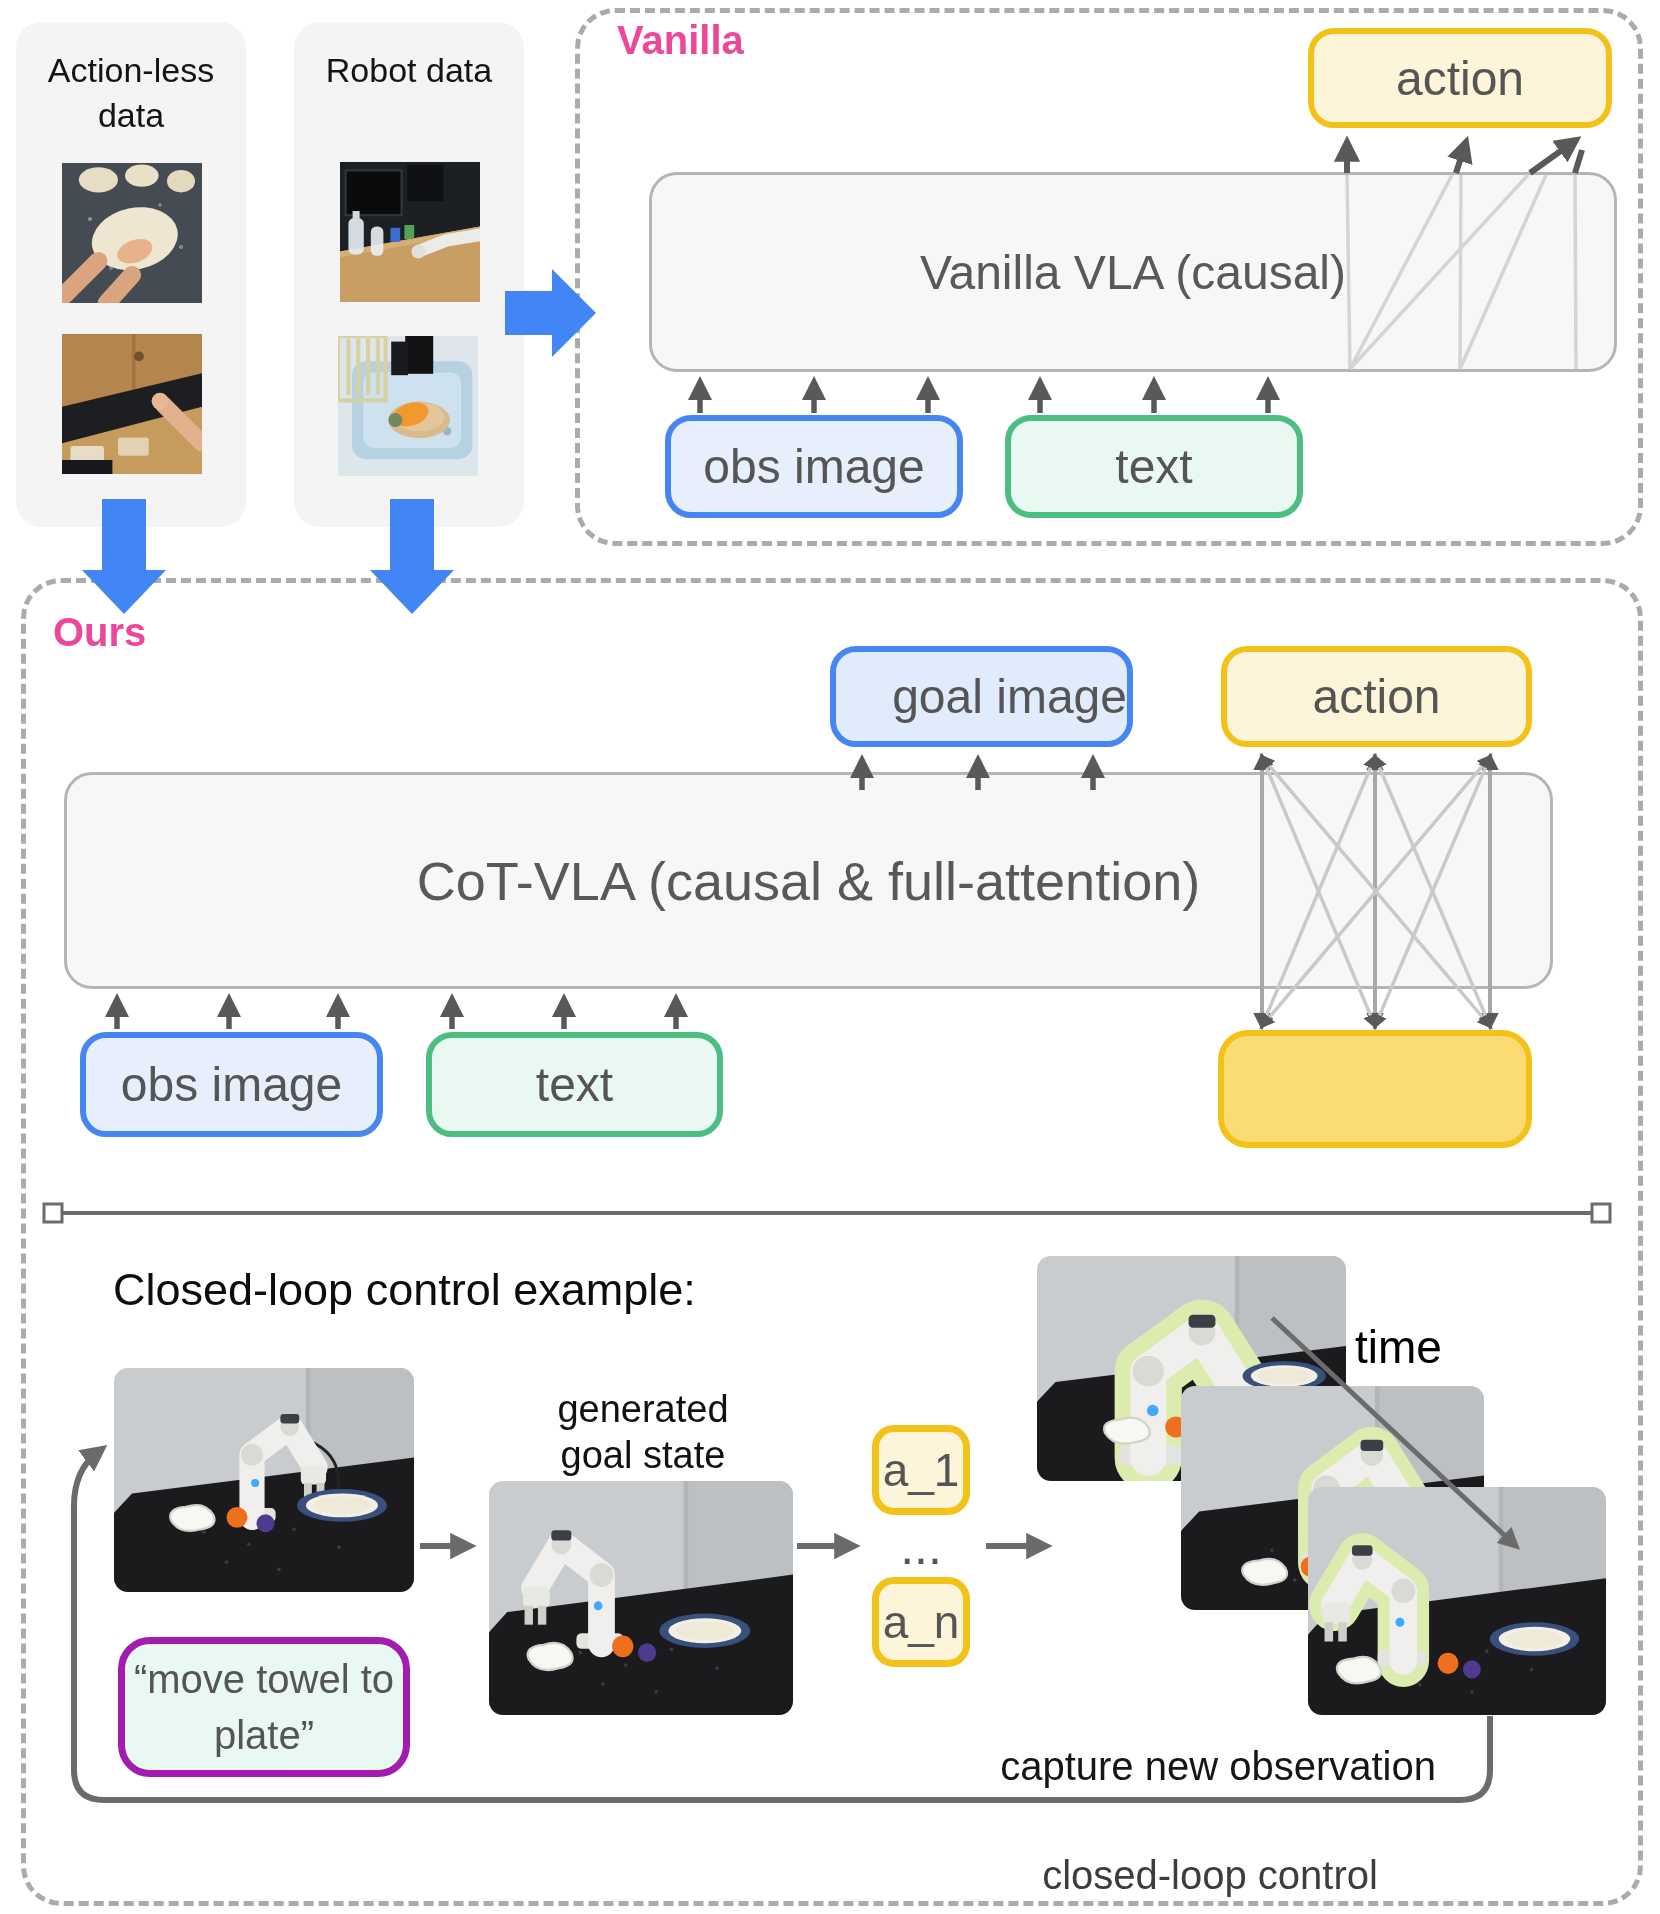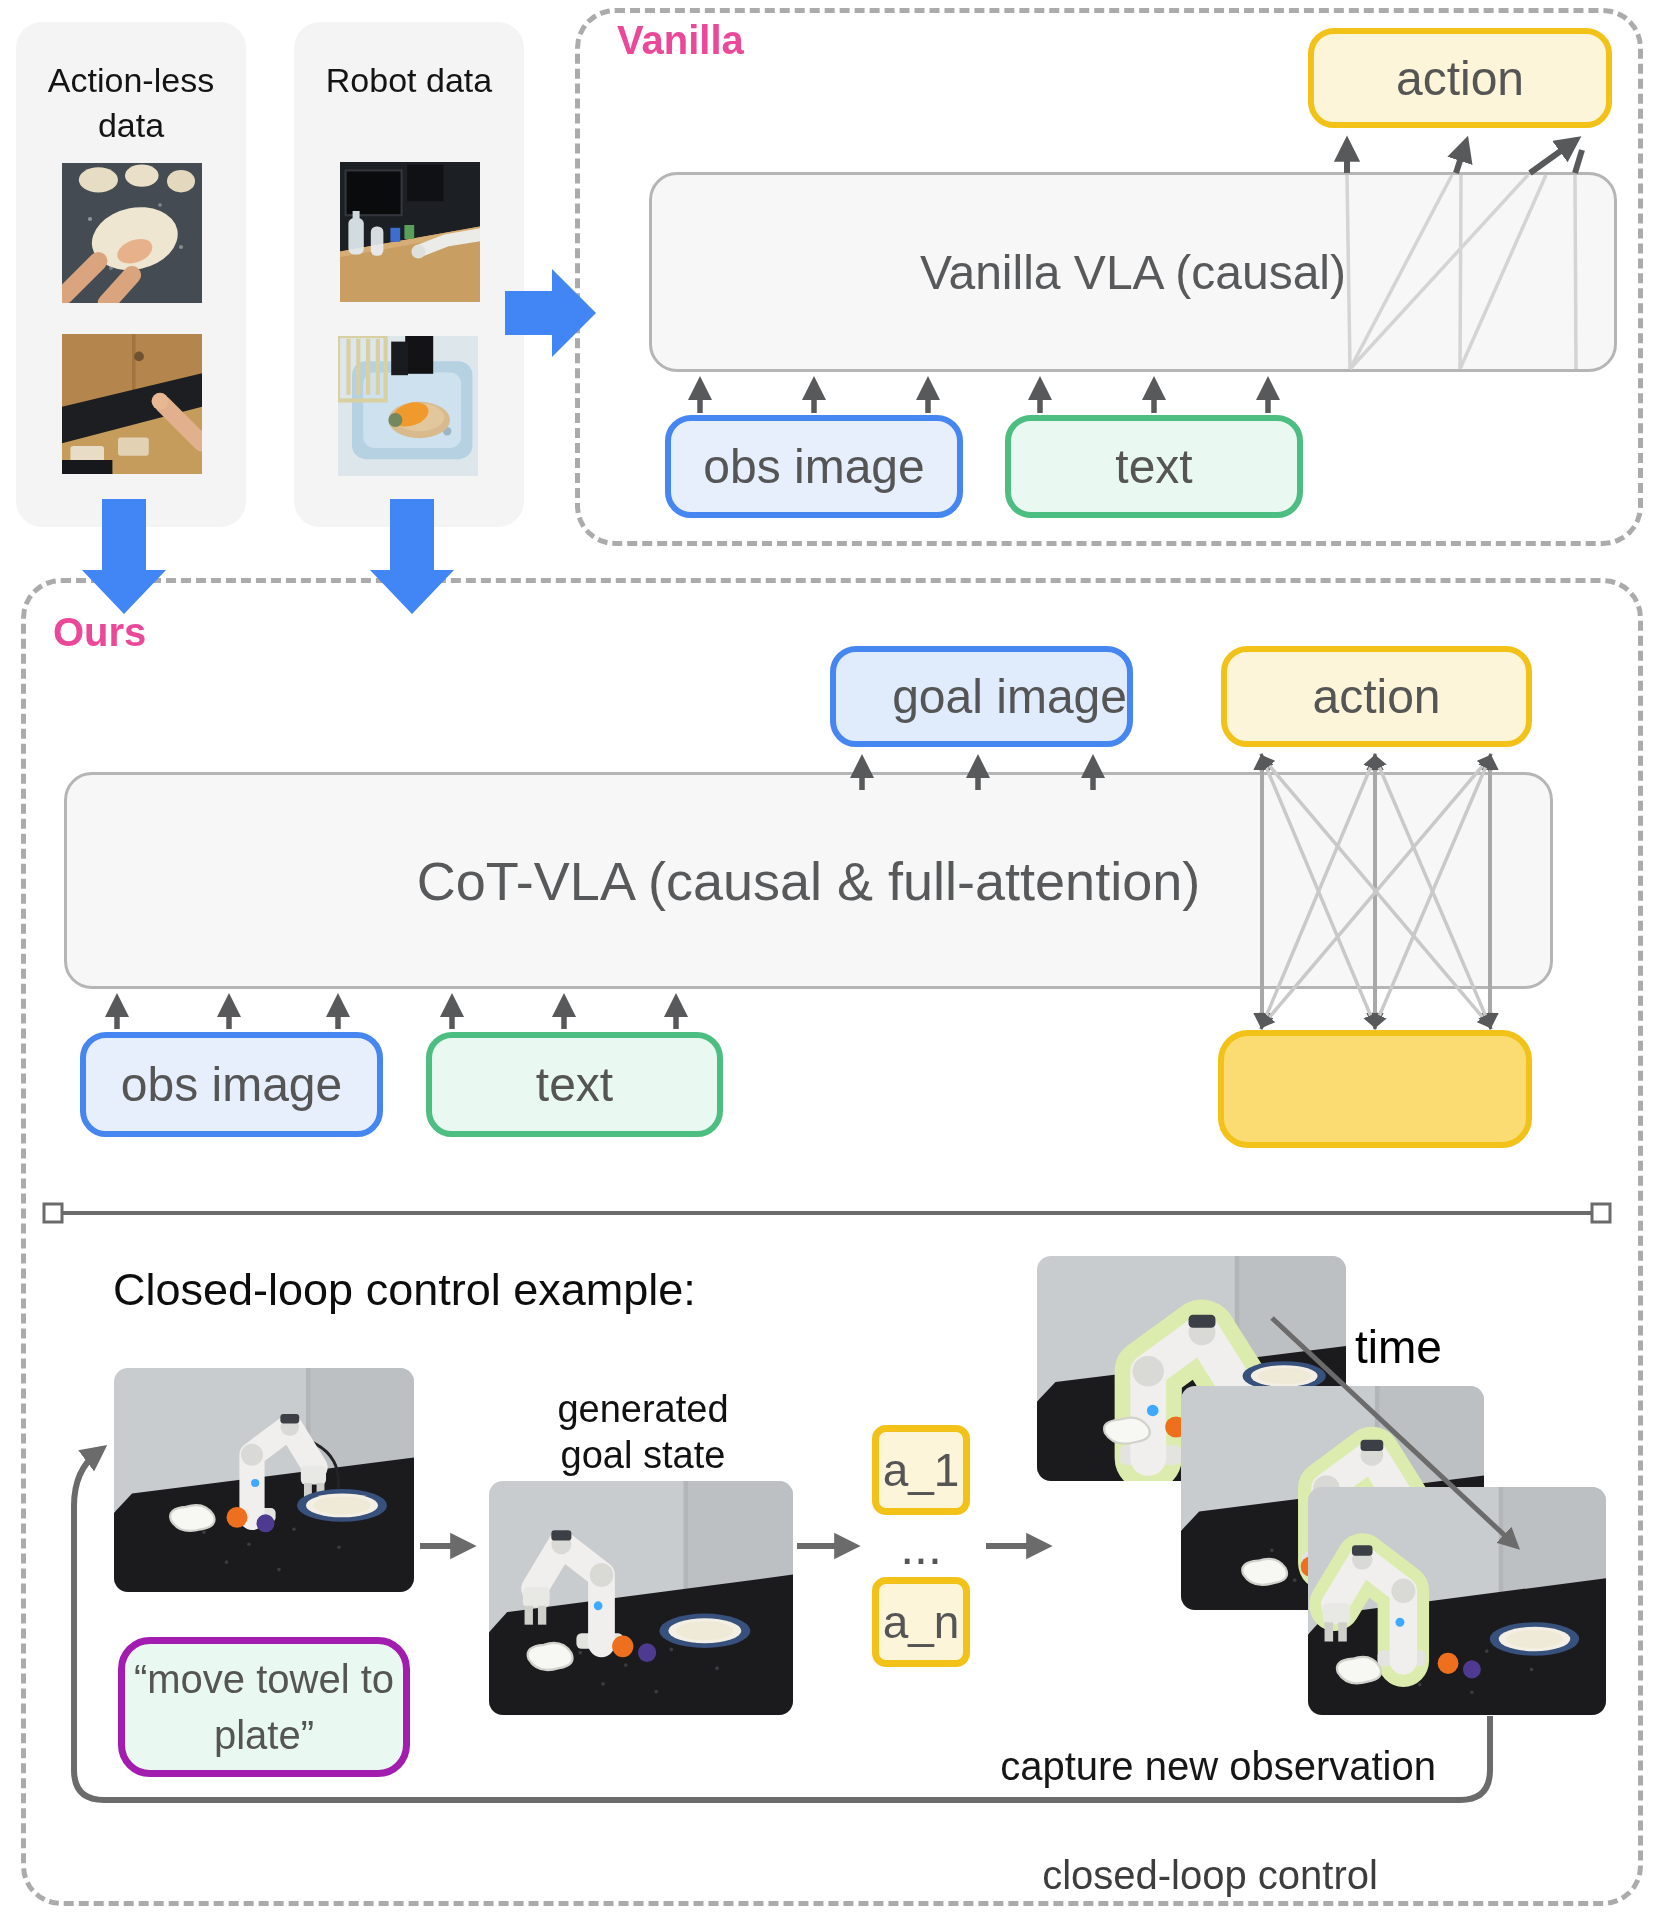--- a/index.html
+++ b/index.html
@@ -1,21 +1,21 @@
 <!DOCTYPE html>
 <html><head>
 <meta charset="utf-8">
 <style>
   html,body{margin:0;padding:0;background:#ffffff;}
   .stage{position:relative;width:1660px;height:1914px;background:#ffffff;overflow:hidden;
          font-family:"Liberation Sans",sans-serif;color:#555;}
   .abs{position:absolute;}
   
   .panel{background:#f4f4f4;border-radius:26px;}
-  .panel-title{position:absolute;left:0;right:0;top:36px;text-align:center;
+  .panel-title{position:absolute;left:0;right:0;top:26px;text-align:center;
                font-size:34px;line-height:1.32;color:#141414;font-weight:400;}
   .mini{position:absolute;width:140px;height:140px;overflow:hidden;}
   .mini svg{display:block;width:100%;height:100%;}
   
   .dashedbox{border:5px dashed #ababab;border-radius:40px;box-sizing:border-box;}
   .groupname{font-size:40px;font-weight:bold;color:#ec4899;}
   
   .block{background:#f7f7f7;border:3px solid #b5b5b5;border-radius:28px;box-sizing:border-box;
          display:flex;align-items:center;justify-content:center;}
   .block-label{color:#58595b;}
@@ -24,21 +24,21 @@
        font-size:48px;color:#555;border-radius:26px;}
   .tok-blue{background:#e7effc;border:6px solid #4686f0;}
   .tok-green{background:#e9f8f0;border:6px solid #4dbe81;}
   .tok-gold{background:#fcf5da;border:6px solid #f2c218;}
   .tok-gold-solid{background:#fbdc72;border:6px solid #f2c218;border-radius:30px;}
   
   .h-example{font-size:45px;color:#0d0d0d;font-weight:400;}
   .photo{border-radius:14px;overflow:hidden;}
   .photo svg{display:block;width:100%;height:100%;}
   .caption{font-size:38px;color:#111;text-align:center;line-height:1.22;}
-  .abox{box-sizing:border-box;background:#fcf5da;border:7px solid #f2c218;border-radius:14px;
+  .abox{box-sizing:border-box;background:#fcf5da;border:7px solid #f2c218;border-radius:22px;
         display:flex;align-items:center;justify-content:center;font-size:46px;color:#555;}
   .instr{box-sizing:border-box;background:#e9f8f0;border:7px solid #a21caf;border-radius:32px;
          display:flex;flex-direction:column;align-items:center;justify-content:center;
          font-size:40px;color:#555;line-height:1.4;}
   .smalllabel{font-size:40px;color:#161616;}
   .overlay{position:absolute;left:0;top:0;width:1660px;height:1914px;pointer-events:none;}
 </style>
 </head>
 <body>
 

